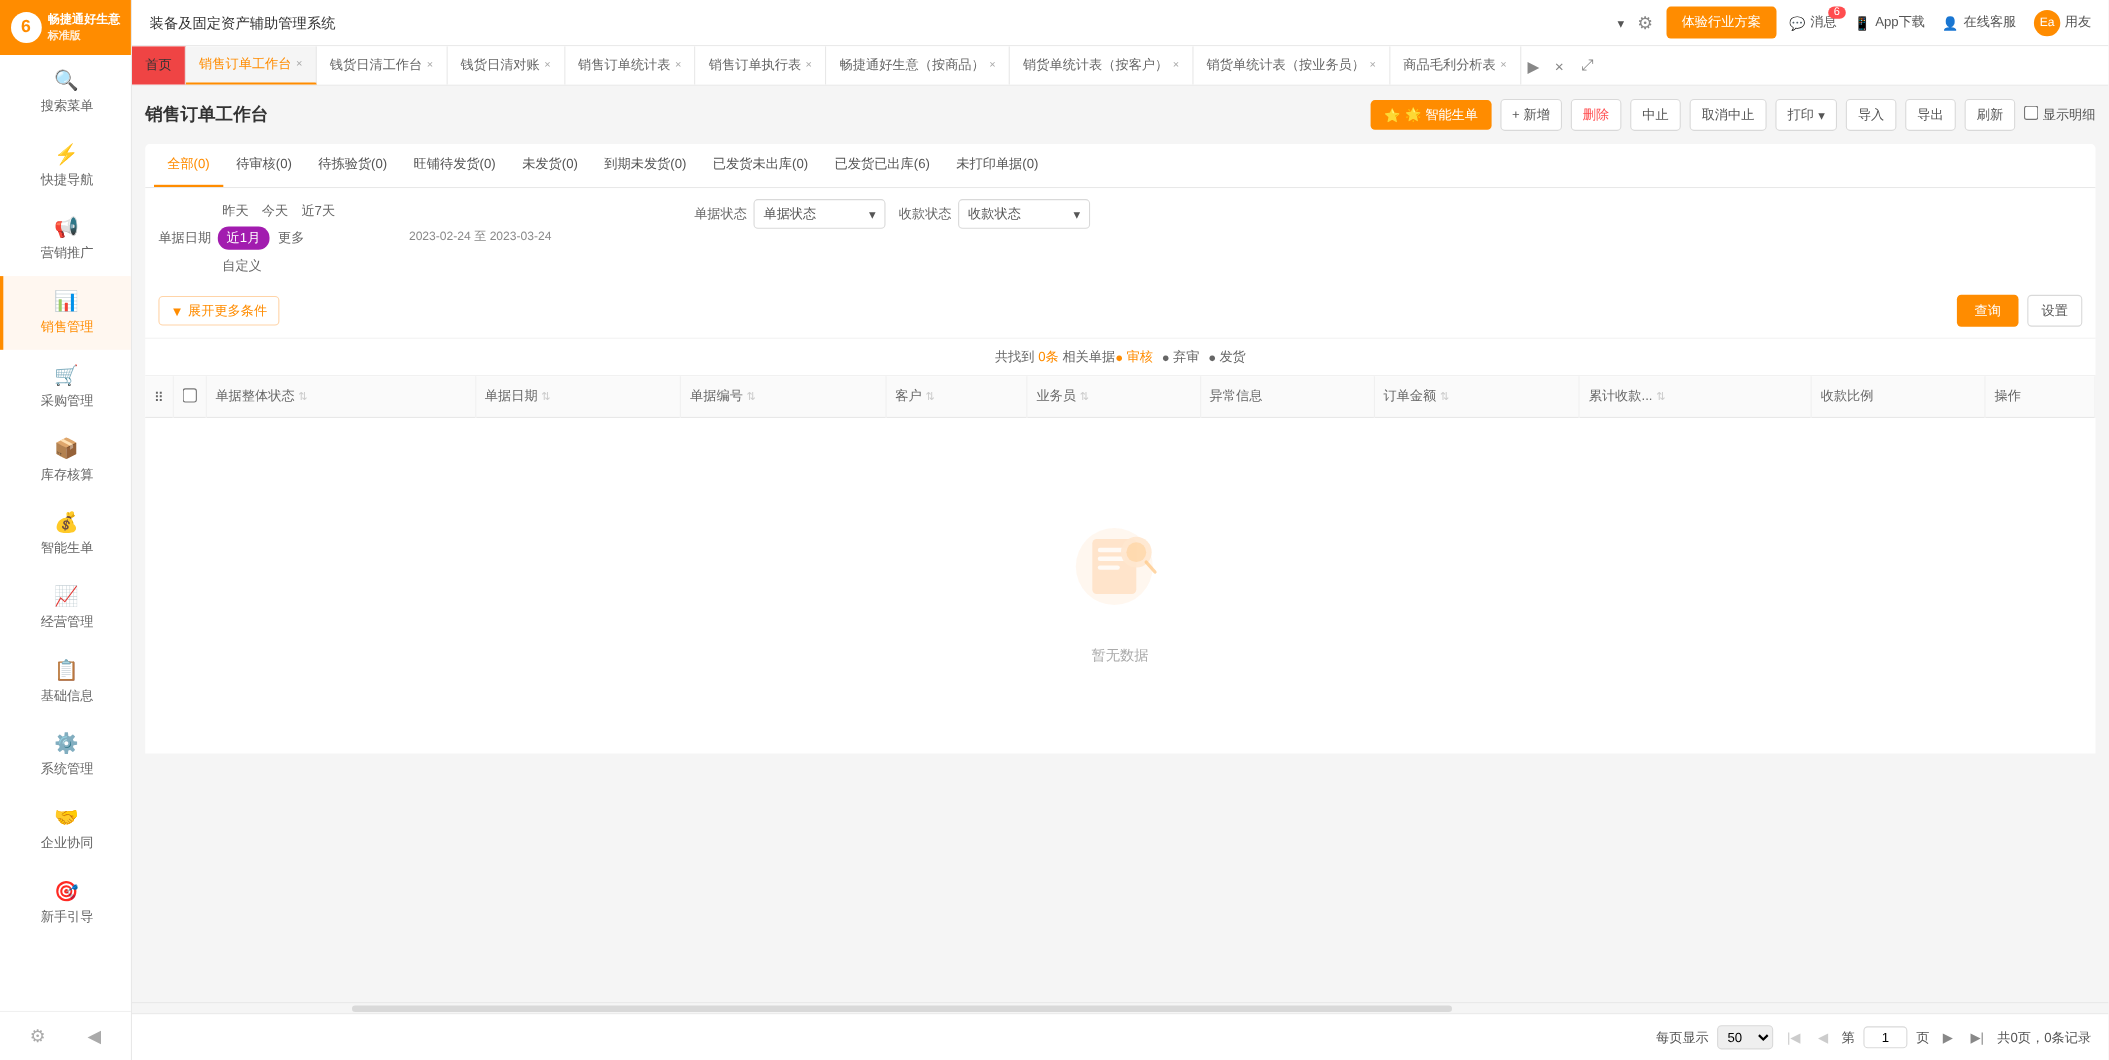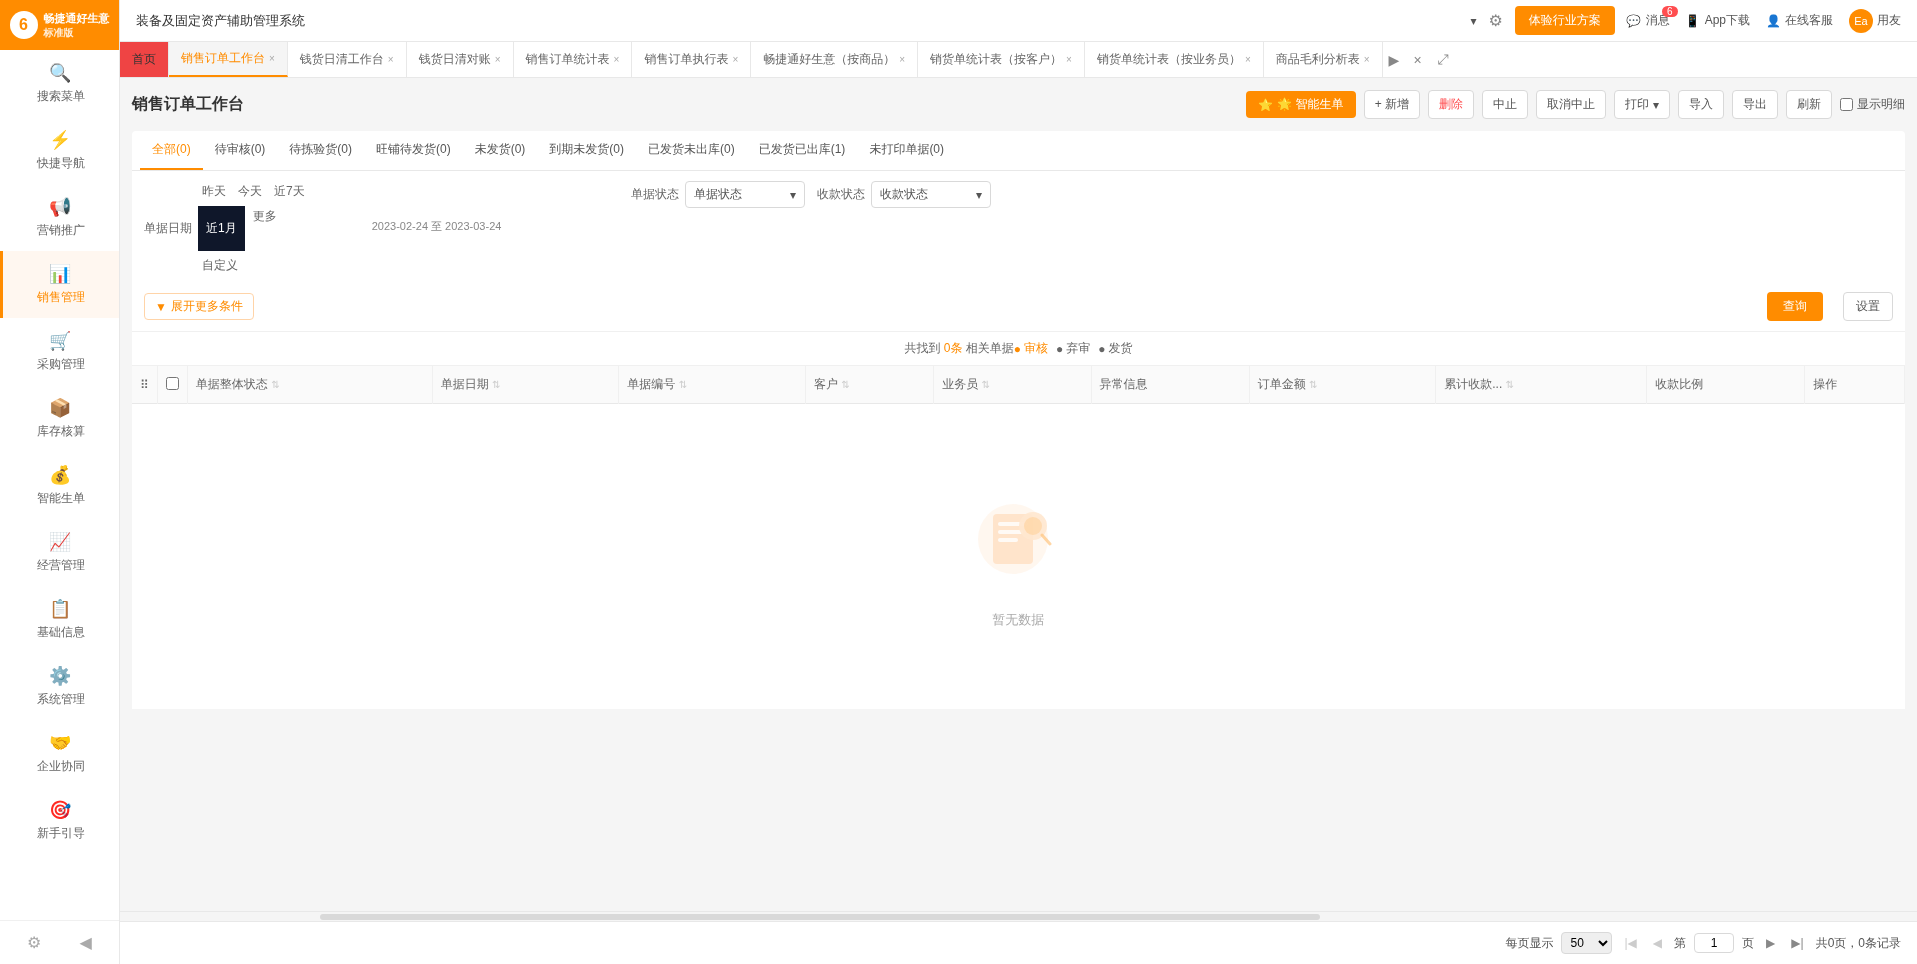--- a/index.html
+++ b/index.html
@@ -42,34 +42,34 @@
     
     .content { flex: 1; overflow: auto; background: #f5f5f5; padding: 12px; }
 
     
     .page-header { display: flex; align-items: center; justify-content: space-between; margin-bottom: 12px; }
     .page-title { font-size: 16px; font-weight: bold; color: #333; }
     .page-actions { display: flex; align-items: center; gap: 8px; }
     .btn-smart { background: #ff8c00; color: white; border: none; border-radius: 4px; padding: 5px 12px; cursor: pointer; font-size: 12px; display: flex; align-items: center; gap: 4px; }
     .btn-action { background: #fff; color: #555; border: 1px solid #d9d9d9; border-radius: 4px; padding: 5px 10px; cursor: pointer; font-size: 12px; display: flex; align-items: center; gap: 4px; }
     .btn-action.red { color: #ff4d4f; }
-    .checkbox-label { display: flex; align-items: center; gap: 4px; font-size: 12px; color: #555; cursor: pointer; }
+    .checkbox-label { display: flex; align-items: flex-start; gap: 4px; font-size: 12px; color: #555; cursor: pointer; }
 
     
     .subtabs { background: #fff; border-radius: 4px 4px 0 0; display: flex; align-items: center; border-bottom: 1px solid #e8e8e8; padding: 0 8px; }
     .subtab { padding: 10px 12px; cursor: pointer; color: #555; font-size: 12px; white-space: nowrap; border-bottom: 2px solid transparent; }
     .subtab.active { color: #ff8c00; border-bottom: 2px solid #ff8c00; }
 
     
     .filter-bar { background: #fff; padding: 10px 12px; border-bottom: 1px solid #f0f0f0; display: flex; align-items: flex-start; gap: 12px; flex-wrap: wrap; }
     .filter-item { display: flex; align-items: center; gap: 6px; font-size: 12px; color: #666; }
     .filter-label { white-space: nowrap; }
     .date-shortcuts { display: flex; gap: 4px; flex-wrap: wrap; }
     .date-shortcut { cursor: pointer; color: #666; font-size: 12px; padding: 2px 4px; }
-    .date-shortcut.active { background: #0f172a; color: white; border-radius: 0; padding: 14px 8px; }
+    .date-shortcut.active { background: #a21caf; color: white; border-radius: 10px; padding: 2px 8px; }
     .filter-select { border: 1px solid #d9d9d9; border-radius: 4px; padding: 4px 8px; font-size: 12px; color: #555; background: #fff; cursor: pointer; min-width: 120px; display: flex; align-items: center; justify-content: space-between; gap: 4px; }
     .expand-btn { cursor: pointer; color: #ff8c00; font-size: 12px; display: flex; align-items: center; gap: 4px; border: 1px solid #ffd4a8; border-radius: 4px; padding: 4px 10px; background: #fff; }
     .btn-query { background: #ff8c00; color: white; border: none; border-radius: 4px; padding: 5px 16px; cursor: pointer; font-size: 12px; }
     .btn-setting { background: #fff; color: #555; border: 1px solid #d9d9d9; border-radius: 4px; padding: 5px 12px; cursor: pointer; font-size: 12px; }
 
     
     .table-container { background: #fff; flex: 1; }
     .table-info-bar { padding: 8px 12px; display: flex; align-items: center; justify-content: center; border-bottom: 1px solid #f0f0f0; }
     .table-info { font-size: 12px; color: #666; }
     .table-info .highlight { color: #ff8c00; }
@@ -270,21 +270,21 @@
     </div>
 
     <div class="subtabs" id="subtabs-container">
         <div class="subtab active">全部(0)</div>
         <div class="subtab">待审核(0)</div>
         <div class="subtab">待拣验货(0)</div>
         <div class="subtab">旺铺待发货(0)</div>
         <div class="subtab">未发货(0)</div>
         <div class="subtab">到期未发货(0)</div>
         <div class="subtab">已发货未出库(0)</div>
-        <div class="subtab">已发货已出库(1)</div>
+        <div class="subtab">已发货已出库(6)</div>
         <div class="subtab">未打印单据(0)</div>
       </div>
 
     <div class="filter-bar">
       <div class="filter-item">
         <span class="filter-label">单据日期</span>
         <div class="date-shortcuts" id="date-shortcuts-container">
             <span class="date-shortcut">昨天</span>
             <span class="date-shortcut">今天</span>
             <span class="date-shortcut">近7天</span>
@@ -306,21 +306,21 @@
         <div class="filter-select">
           <span>收款状态</span>
           <span>▾</span>
         </div>
       </div>
       <div style="flex-basis:100%;display:flex;align-items:center;justify-content:space-between;margin-top:4px;">
         <button class="expand-btn">
           <span>▼</span>
           <span>展开更多条件</span>
         </button>
-        <div style="display:flex;gap:20px;">
+        <div style="display:flex;gap:8px;">
           <button class="btn-query">查询</button>
           <button class="btn-setting">设置</button>
         </div>
       </div>
     </div>
 
     <div class="table-container">
       <div class="table-info-bar">
         <div class="table-info">
           <span>共找到</span>

